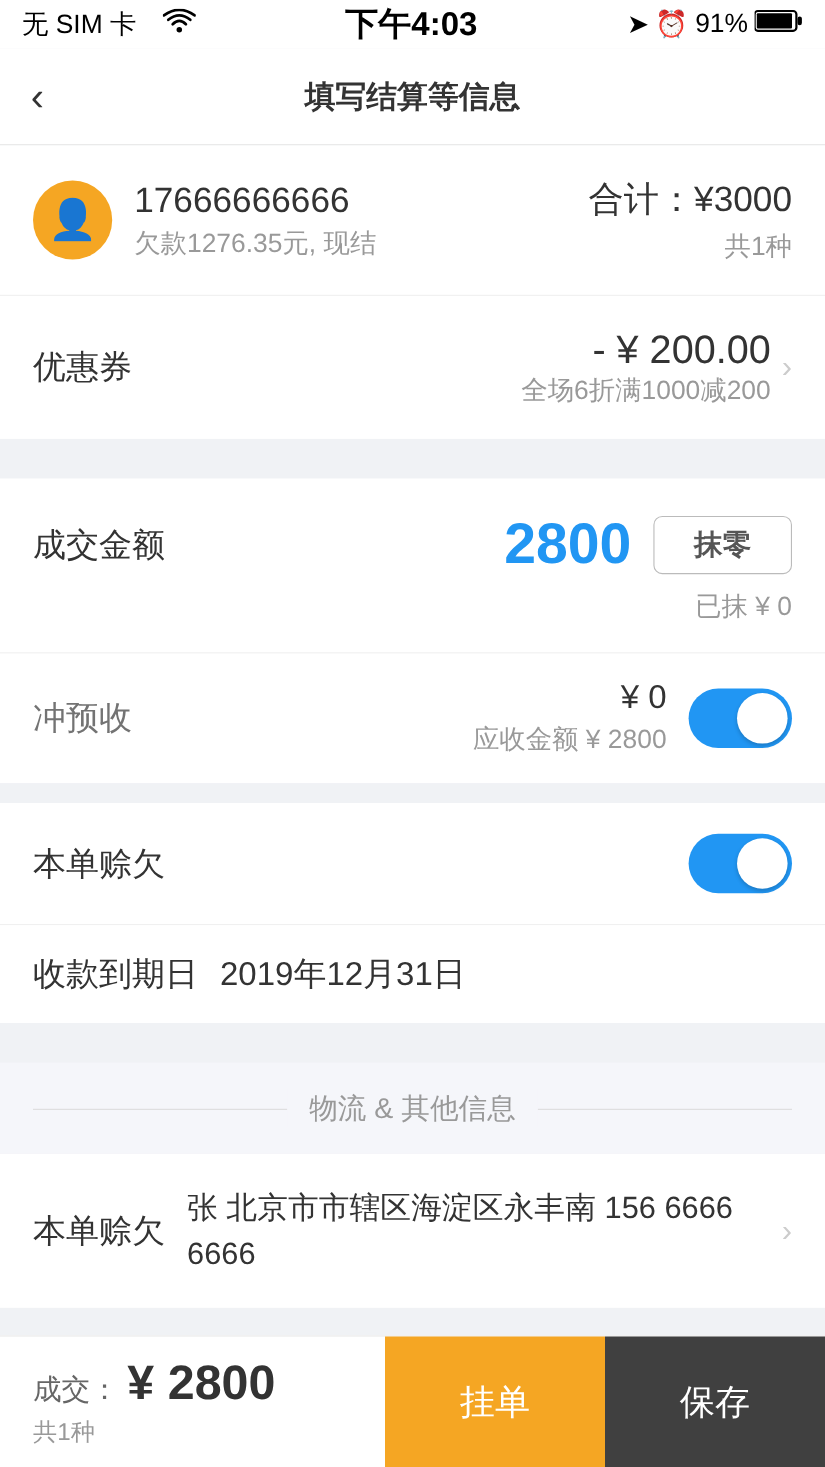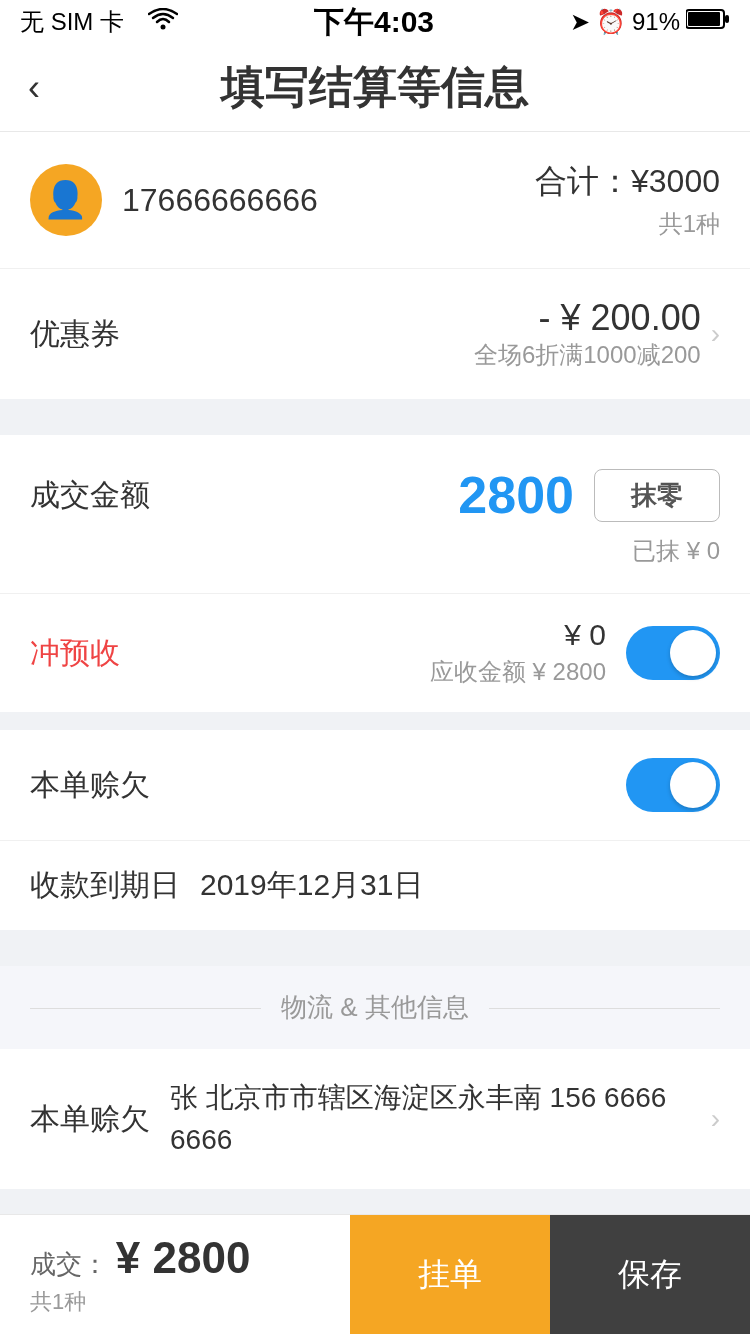--- a/index.html
+++ b/index.html
@@ -39,21 +39,21 @@
       border-bottom: 1px solid #e8e8e8;
     }
     .nav-back {
       position: absolute;
       left: 28px;
       font-size: 36px;
       color: #333;
       cursor: pointer;
     }
     .nav-title {
-      font-size: 44px;
+      font-size: 28px;
       font-weight: 600;
       color: #333;
     }
 
     
     .section {
       background: #fff;
       margin-bottom: 18px;
     }
 
@@ -131,21 +131,21 @@
     }
 
     
     .prepay-row {
       display: flex;
       align-items: center;
       padding: 24px 30px;
       border-top: 1px solid #f0f0f0;
       justify-content: space-between;
     }
-    .prepay-label { font-size: 30px; color: #ef4444; }
+    .prepay-label { font-size: 30px; color: #737373; }
     .prepay-right { display: flex; align-items: center; gap: 20px; }
     .prepay-info { text-align: right; }
     .prepay-value { font-size: 30px; color: #333; }
     .prepay-sub { font-size: 24px; color: #999; margin-top: 4px; }
 
     
     .toggle {
       width: 94px;
       height: 54px;
       border-radius: 27px;
@@ -309,20 +309,21 @@
   <span class="nav-back">‹</span>
   <span class="nav-title">填写结算等信息</span>
 </div>
 
 <div class="section">
   <div class="customer-row">
     <div class="customer-left">
       <div class="avatar">👤</div>
       <div class="customer-info">
         <span class="customer-phone">17666666666</span>
+        <span class="customer-sub">欠款1276.35元, 现结</span>
       </div>
     </div>
     <div class="customer-right">
       <div class="total-amount">合计：¥3000</div>
       <div class="total-count">共1种</div>
     </div>
   </div>
 
   <div class="coupon-row">
     <span class="coupon-label">优惠券</span>

